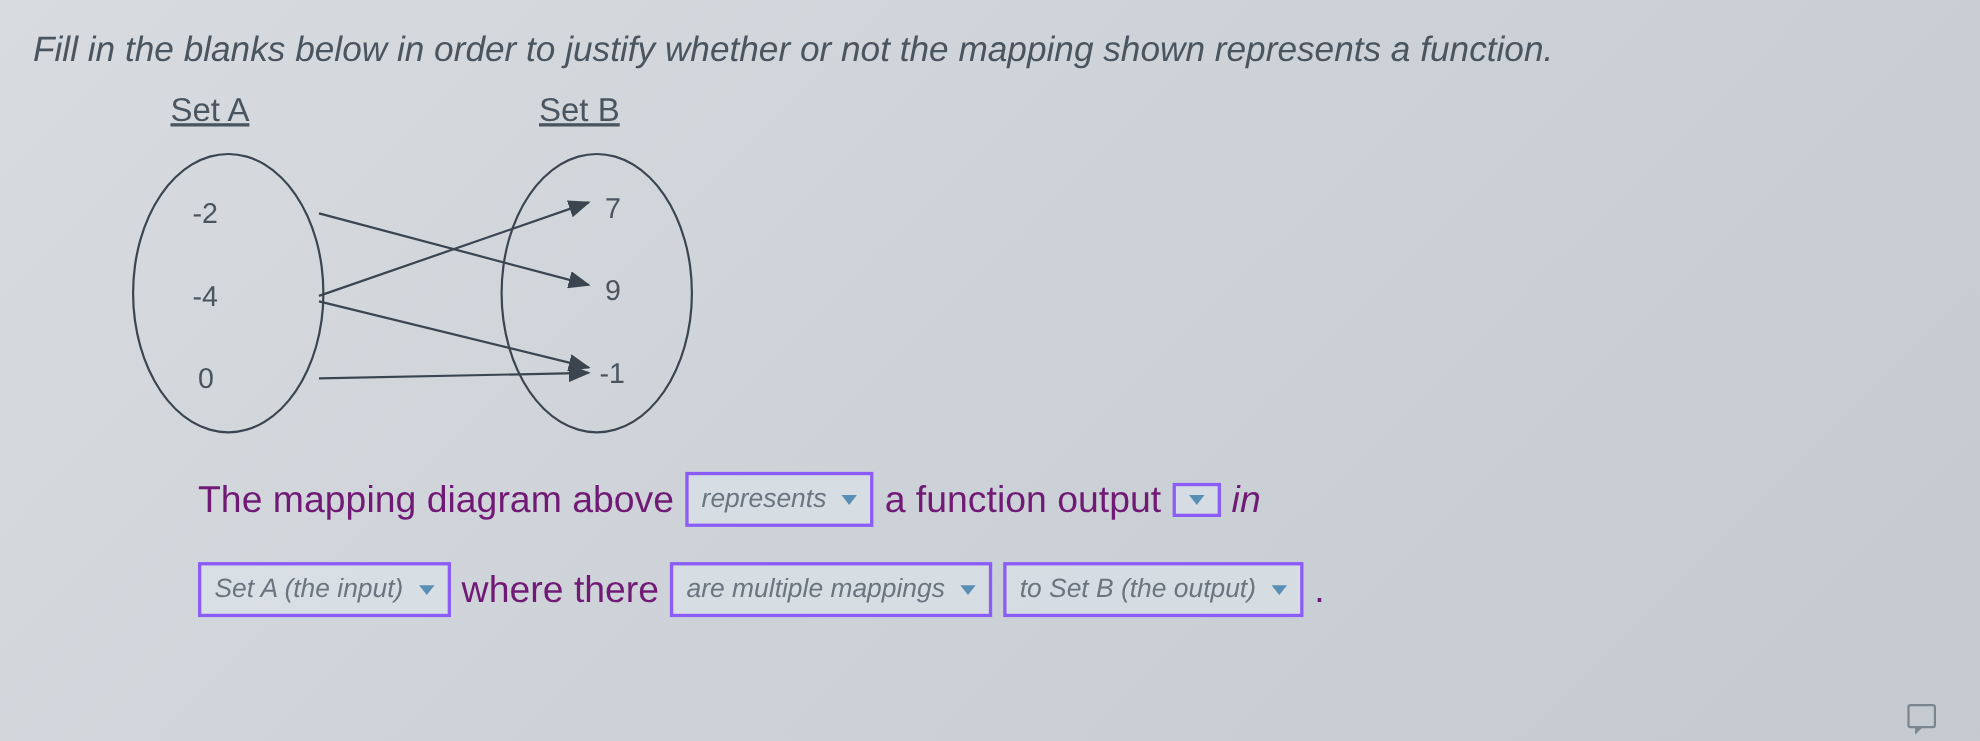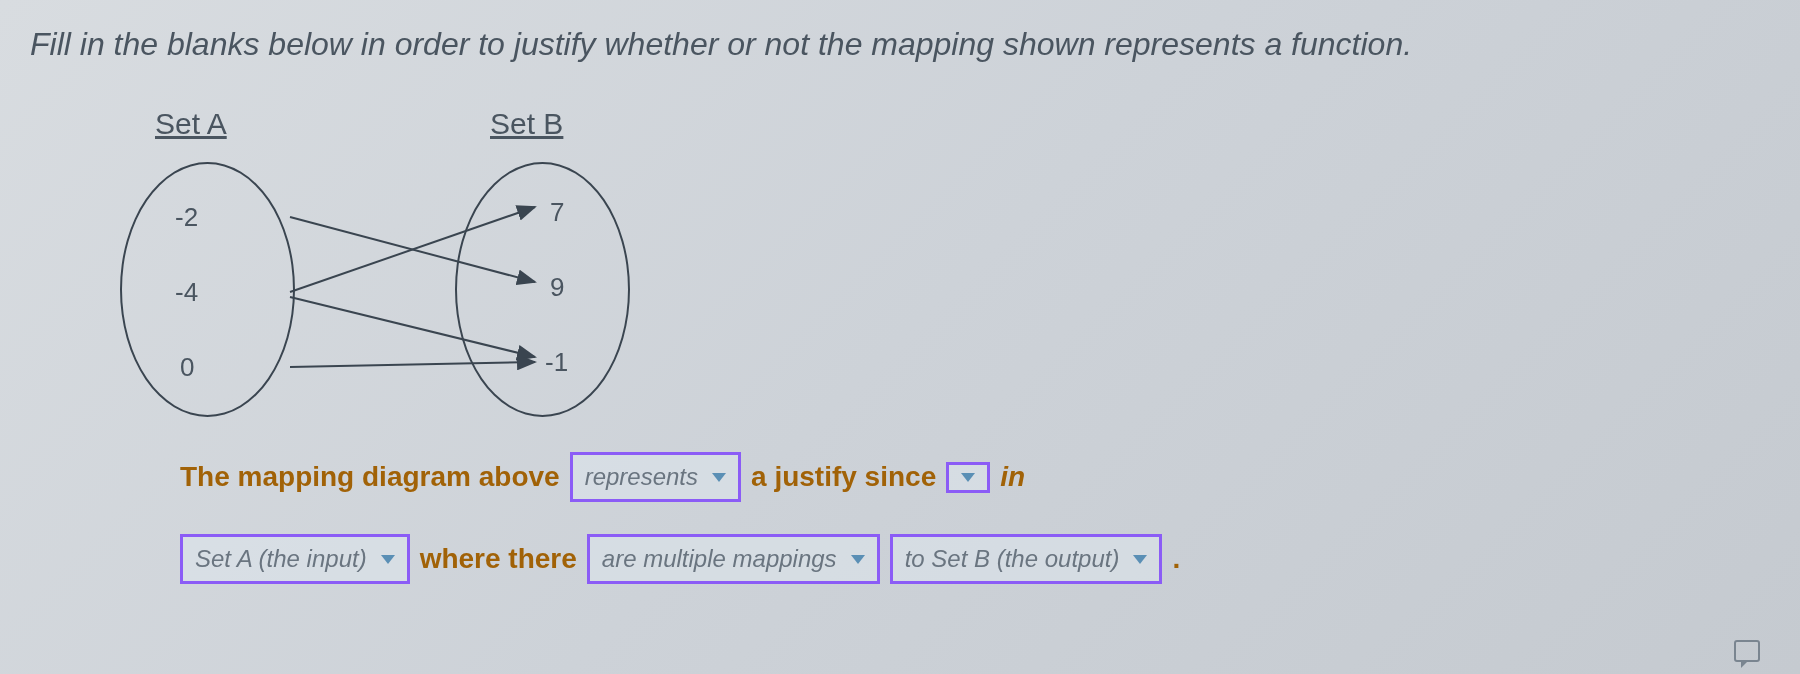--- a/index.html
+++ b/index.html
@@ -14,21 +14,21 @@
       font-family: Arial, sans-serif;
       padding: 20px 30px;
       color: #4a5560;
       position: relative;
     }
     .prompt {
       font-size: 32px;
       font-style: italic;
       color: #4a5560;
       line-height: 1.5;
-      margin-bottom: 39px;
+      margin-bottom: 16px;
       font-weight: 500;
     }
     .diagram-container {
       position: relative;
       margin-left: 90px;
       margin-top: 0;
       width: 600px;
       height: 330px;
       text-decoration: underline;
     }
@@ -86,23 +86,23 @@
       flex-wrap: wrap;
       gap: 10px;
       font-size: 28px;
       color: #4a5560;
     }
     .answer-row + .answer-row {
       margin-top: 32px;
     }
     .static-text {
       font-style: normal;
-      color: #a16207;
-      font-size: 28px;
-      font-weight: 700;
+      color: #701a75;
+      font-size: 34px;
+      font-weight: 400;
     }
     .dropdown {
       display: inline-flex;
       align-items: center;
       border: 3px solid #8b5cf6;
       background: rgba(220, 228, 235, 0.6);
       padding: 8px 12px;
       font-size: 24px;
       color: #6a7580;
       font-style: italic;
@@ -172,21 +172,21 @@
     <line x1="170" y1="260" x2="415" y2="255" stroke="#3a4550" stroke-width="2" marker-end="url(#arrowhead)"></line>
   </svg>
 </div>
 
 <div class="answer-row">
   <span class="static-text">The mapping diagram above</span>
   <span class="dropdown">
     <span>represents</span>
     <span class="chevron"></span>
   </span>
-  <span class="static-text">a justify since</span>
+  <span class="static-text">a function output</span>
   <span class="dropdown">
     <span class="chevron"></span>
   </span>
   <span class="static-text italic">in</span>
 </div>
 
 <div class="answer-row">
   <span class="dropdown">
     <span>Set A (the input)</span>
     <span class="chevron"></span>

